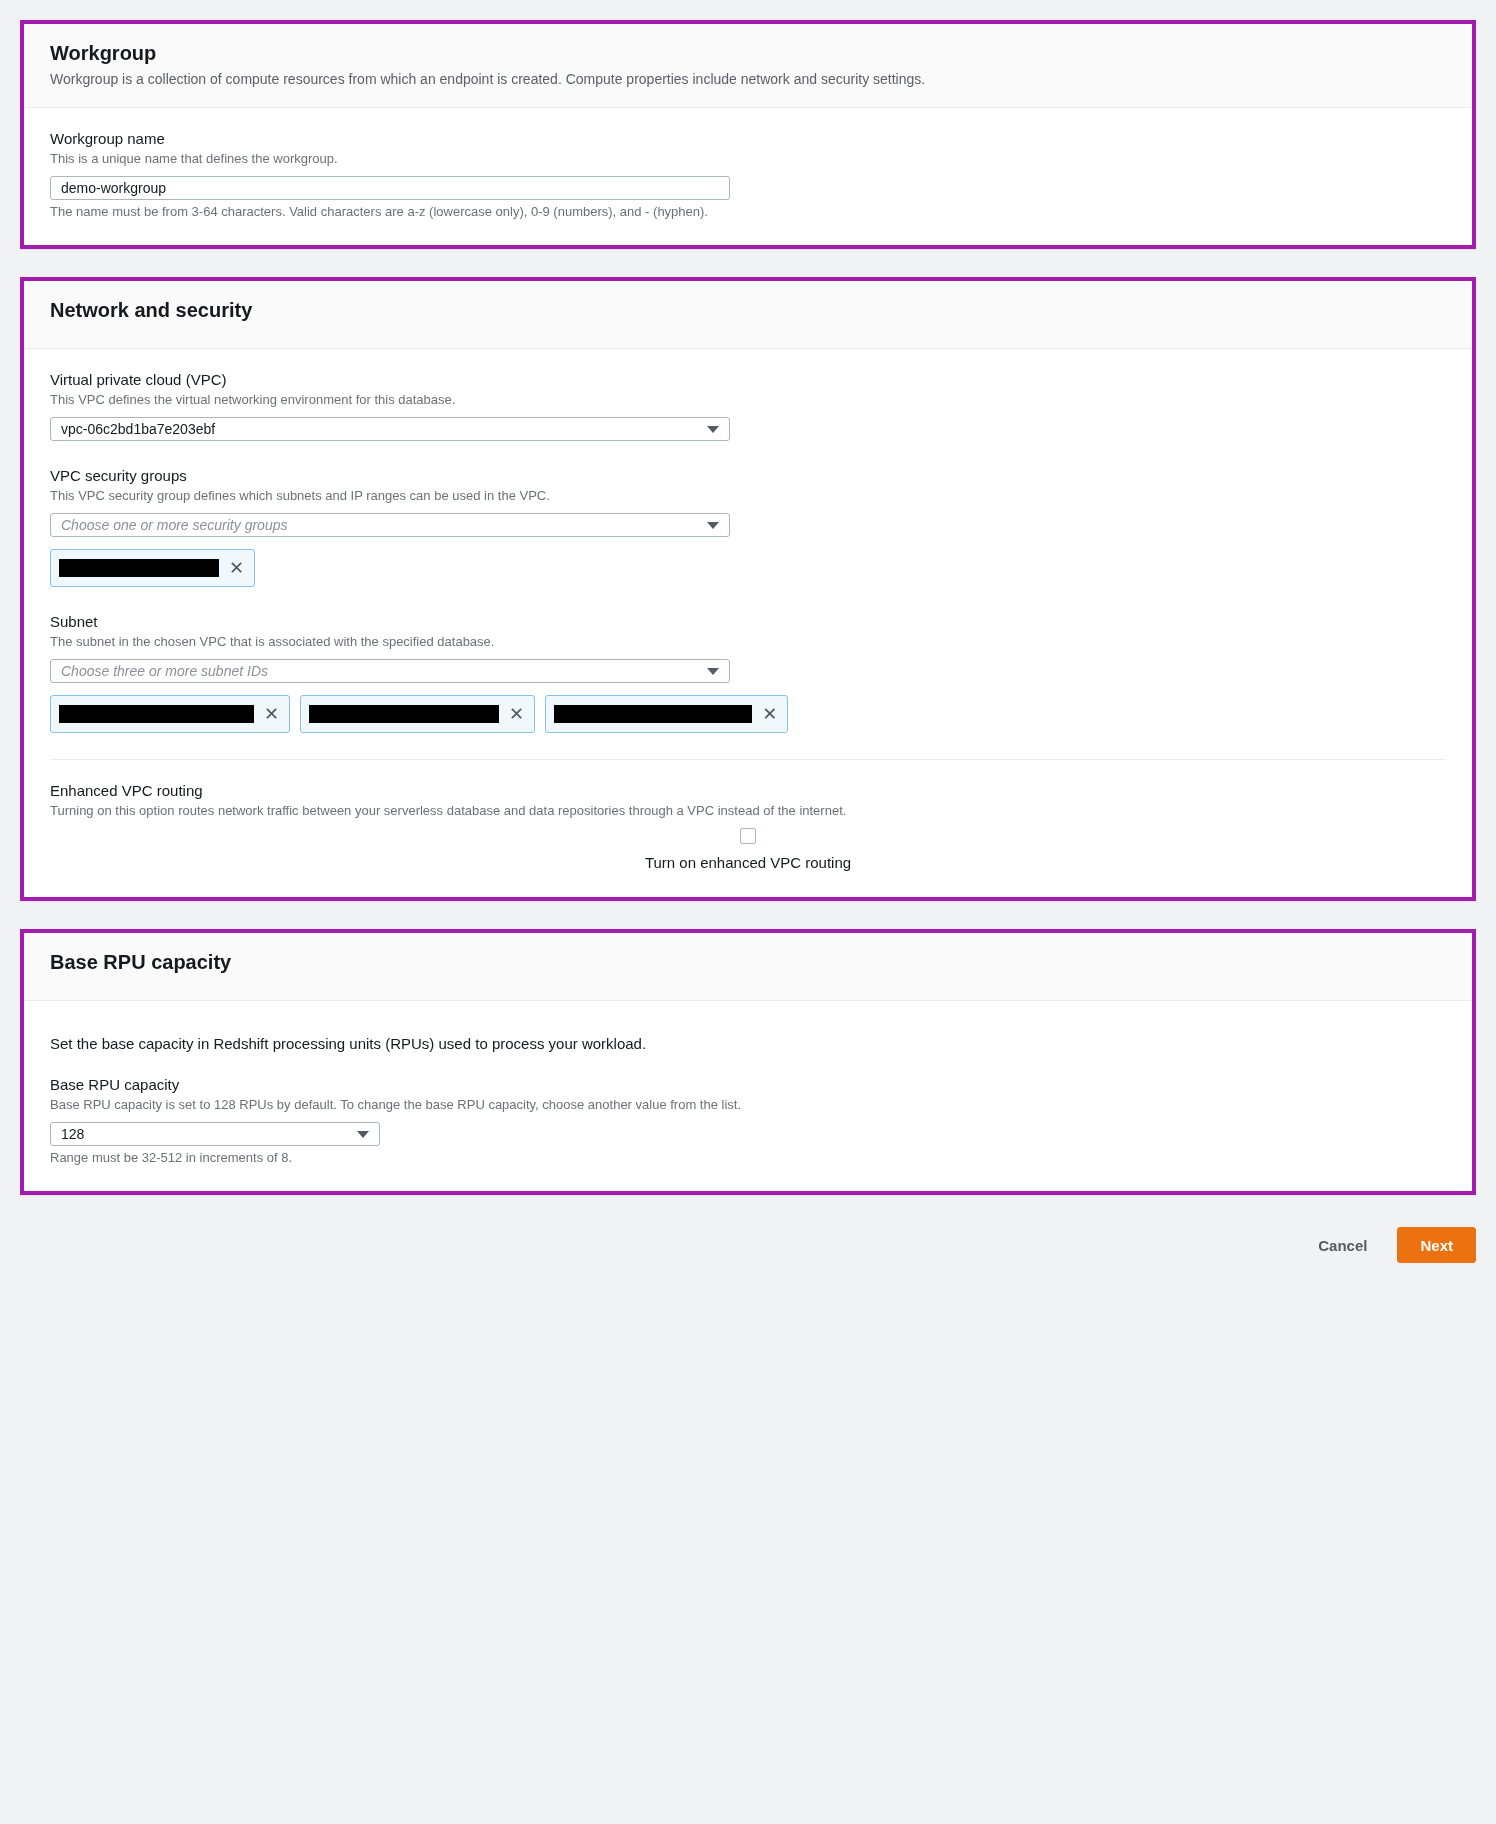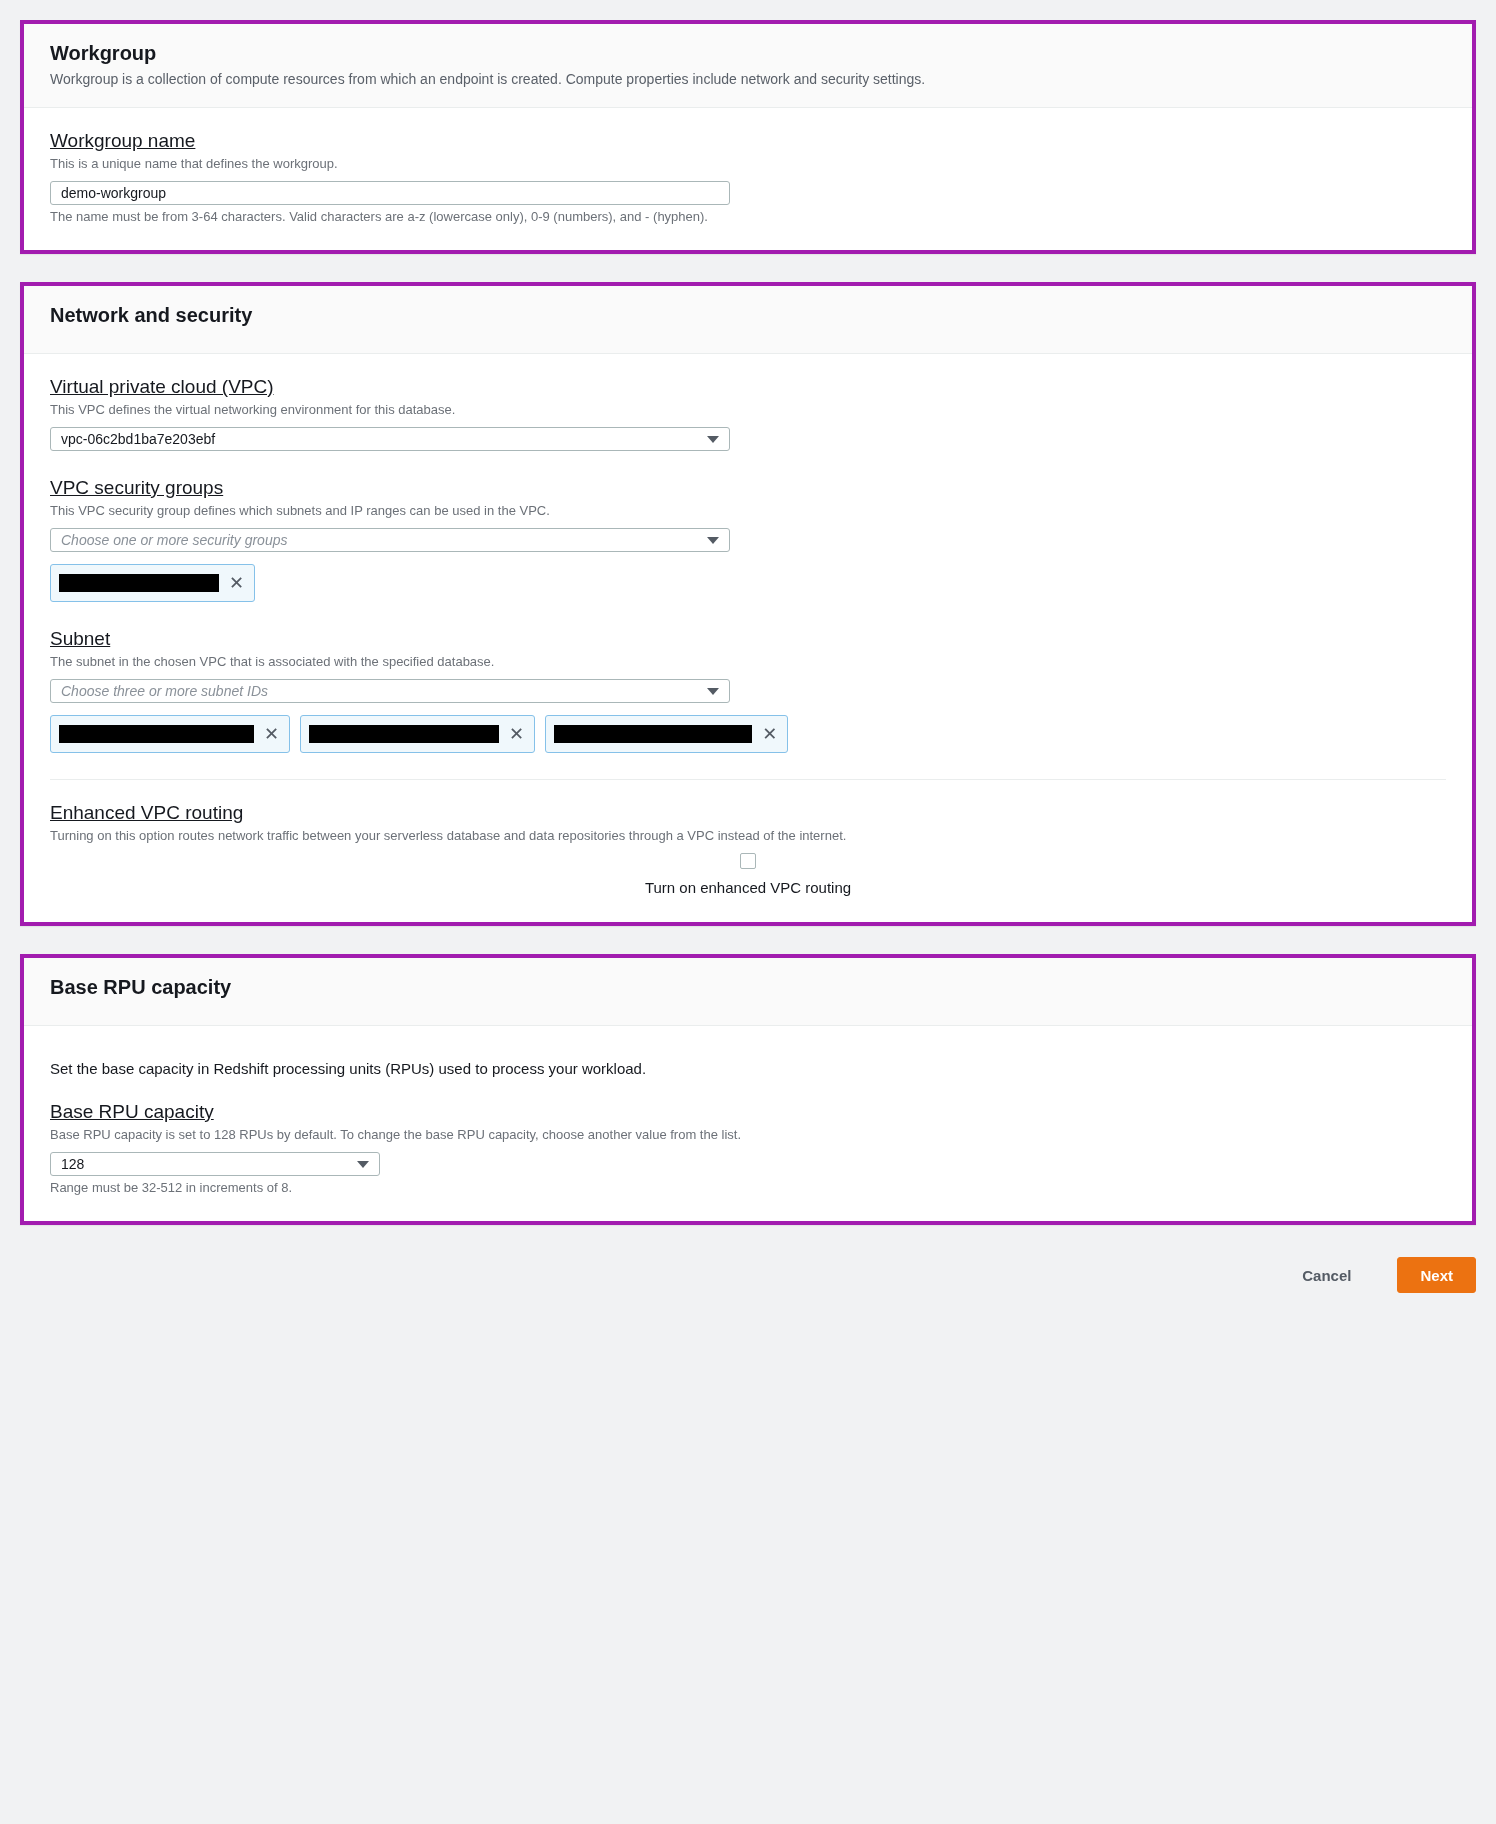--- a/index.html
+++ b/index.html
@@ -32,25 +32,24 @@
     font-size: 14px;
     color: #5a6069;
     margin: 0;
   }
   .panel-body {
     padding: 22px 26px 26px 26px;
   }
   .field-group { margin-bottom: 26px; }
   .field-group:last-child { margin-bottom: 0; }
   .field-label {
-    font-size: 19px;
+    font-size: 15px;
     font-weight: 400;
     margin: 0 0 4px 0;
     color: #16191f;
-    text-decoration: underline;
   }
   .field-help {
     font-size: 13px;
     color: #6c7178;
     margin: 0 0 10px 0;
   }
   .field-hint {
     font-size: 13px;
     color: #6c7178;
     margin: 4px 0 0 0;
@@ -125,21 +124,21 @@
     margin: 12px 0 24px 0;
   }
   hr.field-sep {
     border: none;
     border-top: 1px solid #eaeded;
     margin: 24px 0 22px 0;
   }
   .footer-actions {
     display: flex;
     justify-content: flex-end;
-    gap: 24px;
+    gap: 8px;
     align-items: center;
     padding: 4px 0 0 0;
   }
   .btn {
     height: 36px;
     padding: 0 22px;
     border-radius: 3px;
     font-size: 15px;
     font-weight: 700;
     cursor: pointer;

